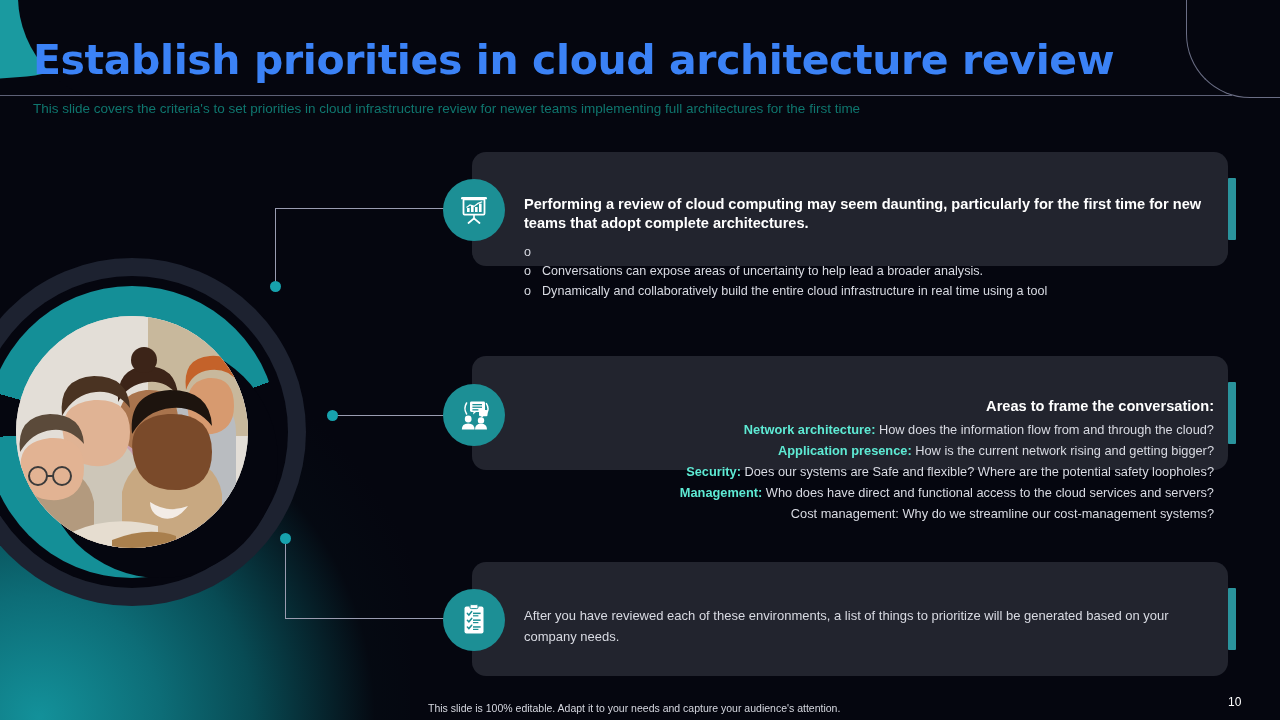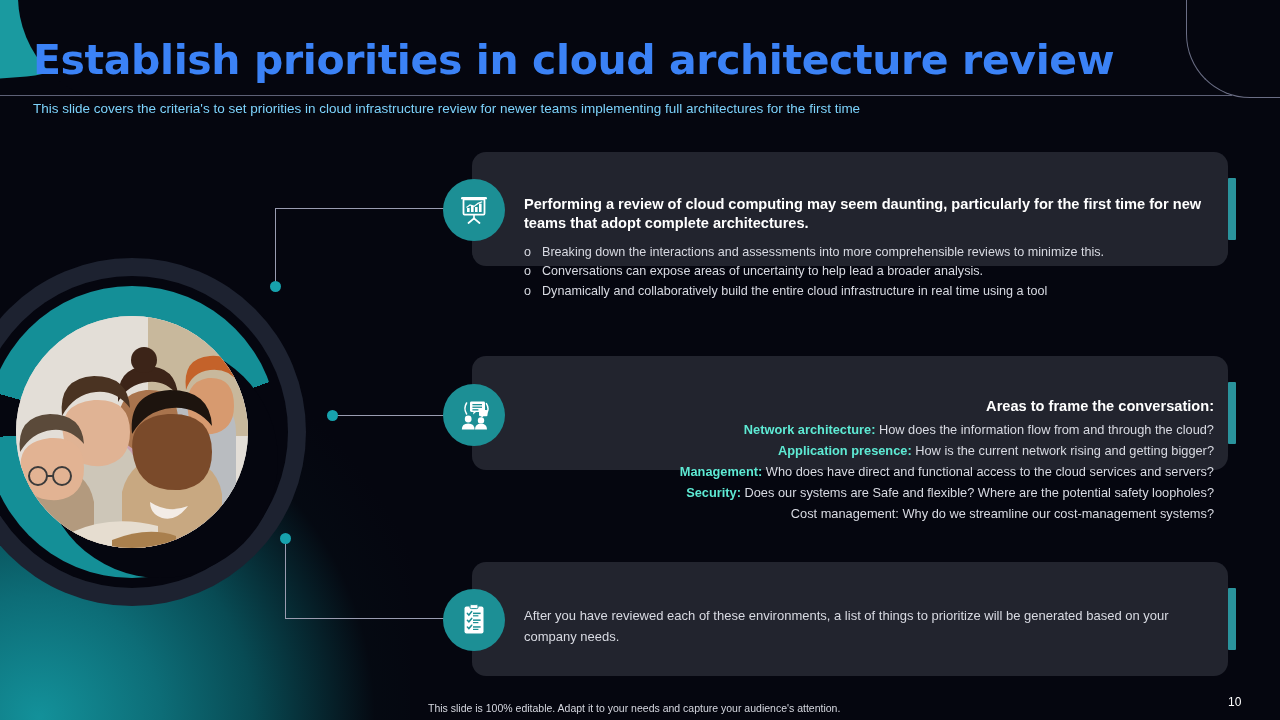--- a/index.html
+++ b/index.html
@@ -50,21 +50,21 @@
     font-family:"DejaVu Sans", sans-serif;
     color:#3b82f6;
     white-space:nowrap;
   }
   .header-rule {
     position:absolute; left:0; top:95px; width:1232px; height:1px;
     background:#5d6076;
   }
   .subtitle {
     position:absolute; left:33px; top:101px;
-    font-size:13.5px; color:#7dd3fc; white-space:nowrap;
+    font-size:13.5px; color:#0f766e; white-space:nowrap;
   }
 
   
   .circle-wrap { position:absolute; left:-42px; top:258px; width:348px; height:348px; }
   .ring-outer {
     position:absolute; inset:0; border-radius:50%;
     background:#1d2230;
   }
   .ring-outer-inner {
     position:absolute; left:18px; top:18px; right:18px; bottom:18px;
@@ -203,21 +203,20 @@
 <div class="conn" style="left:285px; top:618px; width:190px; height:1px;"></div>
 <div class="dot" style="left:280px; top:533px;"></div>
 
 <div class="card" style="left:472px; top:152px; width:756px; height:114px;">
   <div class="card-accent"></div>
   <div class="card-inner" style="left:52px; top:11px; width:690px;">
     <div class="card-head">Performing a review of cloud computing may seem daunting, particularly for the first time for new teams that adopt complete architectures.</div>
     <div class="bullets">
       <div class="bullet">
         <span class="marker">o</span>
-        <span>Breaking down the interactions and assessments into more comprehensible reviews  to minimize this.</span>
       </div>
       <div class="bullet">
         <span class="marker">o</span>
         <span>Conversations  can expose areas of uncertainty to help lead a broader  analysis.</span>
       </div>
       <div class="bullet">
         <span class="marker">o</span>
         <span>Dynamically and collaboratively  build the entire cloud infrastructure  in real time using a tool</span>
       </div>
     </div>
@@ -243,24 +242,24 @@
   <div class="card-accent"></div>
   <div class="card-inner" style="left:52px; top:9px; width:690px;text-align:right;">
     <div class="card-head" style="margin-bottom:4px;">Areas to frame the conversation:</div>
     <div class="kv">
       <b>Network architecture:</b><span> How  does the information  flow  from and through the cloud?</span>
     </div>
     <div class="kv">
       <b>Application presence:</b><span> How  is the current network rising and getting bigger?</span>
     </div>
     <div class="kv">
+      <b>Security:</b><span> Does  our systems are Safe and flexible? Where  are the potential safety loopholes?</span>
+    </div>
+    <div class="kv">
       <b>Management:</b><span> Who does  have  direct and functional access to the cloud services  and servers?</span>
-    </div>
-    <div class="kv">
-      <b>Security:</b><span> Does  our systems are Safe and flexible? Where  are the potential safety loopholes?</span>
     </div>
     <div class="kv">
       <b></b><span>Cost management:  Why do we  streamline  our cost-management  systems?</span>
     </div>
   </div>
 </div>
 <div class="icon-badge" style="left:443px; top:384px;">
   <span>
     <svg width="34" height="34" viewBox="0 0 34 34" aria-hidden="true">
       <rect x="13" y="3.5" width="15" height="10.5" rx="1.4" fill="#fff"></rect>

